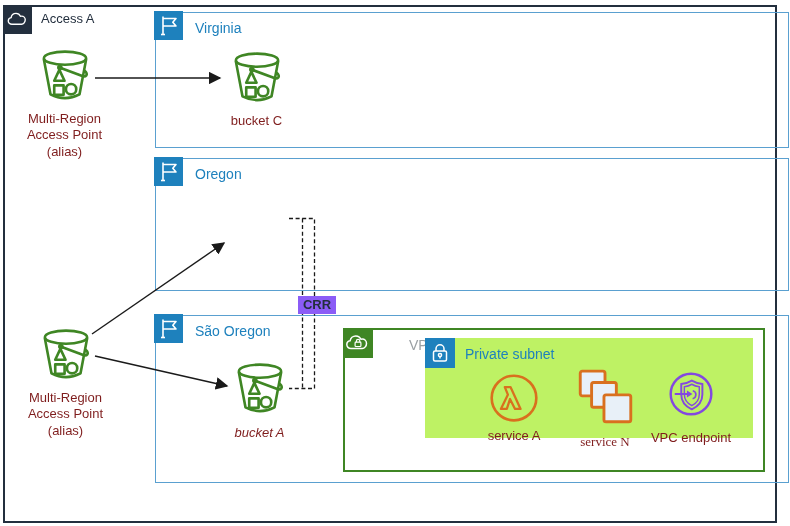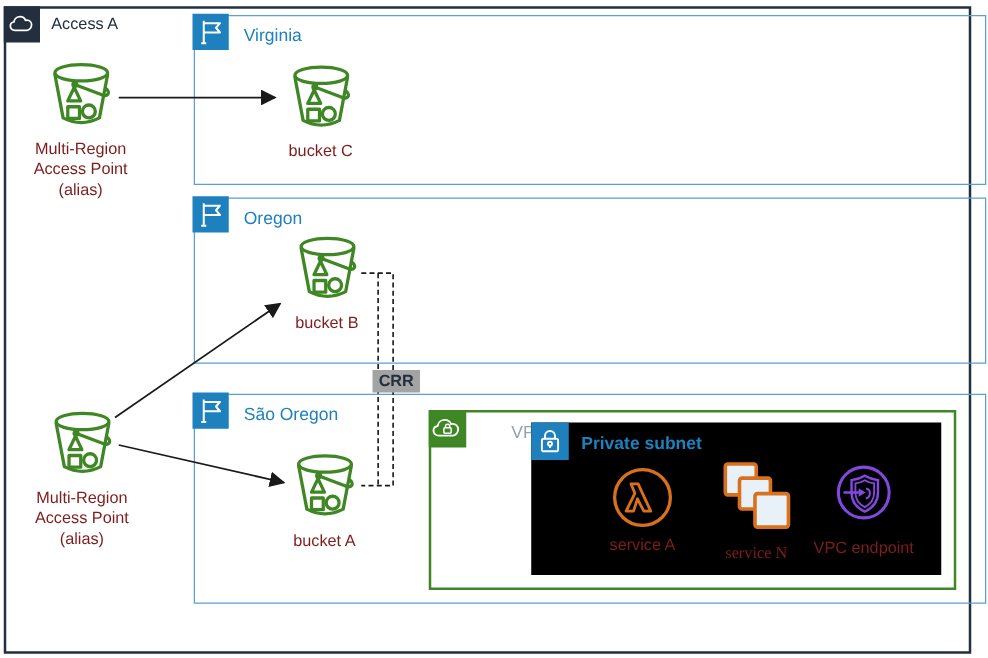--- a/index.html
+++ b/index.html
@@ -22,32 +22,32 @@
   .region.saopaulo { top:315px; height:168px; }
   .region-flag { position:absolute; left:-1.6px; top:-1.6px; width:29px; height:29px; background:#1E81BD; }
   .region-name { position:absolute; left:39px; top:7px; font-size:14px; color:#1E81BD; white-space:nowrap; }
 
   
   .vpc { left:343px; top:328px; width:422px; height:144px; border:2px solid #3F8624; z-index:3; }
   .vpc-icon { position:absolute; left:-2px; top:-2px; width:30px; height:30px; background:#3F8624; }
   .vpc-name { position:absolute; left:40px; top:7px; font-size:14px; color:#9AA0A4;margin-left:24px; }
 
   
-  .subnet { left:425px; top:338px; width:328px; height:122px; background:#000000; z-index:4;font-weight:bold; }
+  .subnet { left:425px; top:338px; width:328px; height:100px; background:#bef264; z-index:4; }
   .subnet-icon { position:absolute; left:0; top:0; width:30px; height:30px; background:#1E81BD; }
   .subnet-name { position:absolute; left:40px; top:8px; font-size:14px; color:#1E81BD; white-space:nowrap; }
 
   
   .node { position:absolute; text-align:center; z-index:5; }
   .node .icon { margin:0 auto; display:block; }
   .node .label { font-size:13px; color:#7f1d1d; line-height:1.25; white-space:nowrap; }
 
   
   .connections { position:absolute; left:0; top:0; z-index:20; pointer-events:none; }
-  .crr { position:absolute; left:298px; top:296px; width:38px; height:18px; background:#a3a3a3;
+  .crr { position:absolute; left:298px; top:296px; width:38px; height:18px; background:#8b5cf6;
          z-index:21; font-size:13px; font-weight:bold; color:#232F3E; text-align:center; line-height:18px; }
 </style>
 </head>
 <body>
 
 <svg width="0" height="0" style="position:absolute" aria-hidden="true">
   <defs>
     <symbol id="sym-bucket" viewBox="0 0 64 60">
       <g fill="none" stroke="#3F8624" stroke-width="2.8" stroke-linecap="round" stroke-linejoin="round">
         <ellipse cx="32" cy="10.5" rx="22.5" ry="7"></ellipse>
@@ -176,43 +176,37 @@
     </div>
   </div>
 
   <div class="node" style="left:200px; top:50px; width:113px;text-align:center;">
     <svg class="icon" width="60" height="57">
         <use href="#sym-bucket" width="60" height="57"></use>
       </svg>
     <div class="label" style="margin-top:6px;">bucket C</div>
   </div>
 
-  <div class="node" style="left:205px; top:187px; width:113px;">
-    <svg class="icon" width="60" height="57">
-        <use href="#sym-bucket" width="60" height="57"></use>
-      </svg>
-    <div class="label" style="margin-top:6px;">bucket B</div>
-  </div>
 
   <div class="node" style="left:9px; top:327px; width:113px;">
     <svg class="icon" width="60" height="57">
         <use href="#sym-bucket" width="60" height="57"></use>
       </svg>
     <div class="label" style="margin-top:6px;">
       <div>Multi-Region</div>
       <div>Access Point</div>
       <div>(alias)</div>
     </div>
   </div>
 
   <div class="node" style="left:203px; top:361px; width:113px;">
     <svg class="icon" width="60" height="57">
         <use href="#sym-bucket" width="60" height="57"></use>
       </svg>
-    <div class="label" style="margin-top:7px;">bucket A</div>
+    <div class="label" style="margin-top:7px;font-style:italic;">bucket A</div>
   </div>
 
   <div class="node" style="left:464px; top:370px; width:100px;">
     <svg class="icon" width="56" height="56">
         <use href="#sym-lambda" width="56" height="56"></use>
       </svg>
     <div class="label" style="margin-top:2px;">service A</div>
   </div>
 
   <div class="node" style="left:555px; top:366px; width:100px;">

